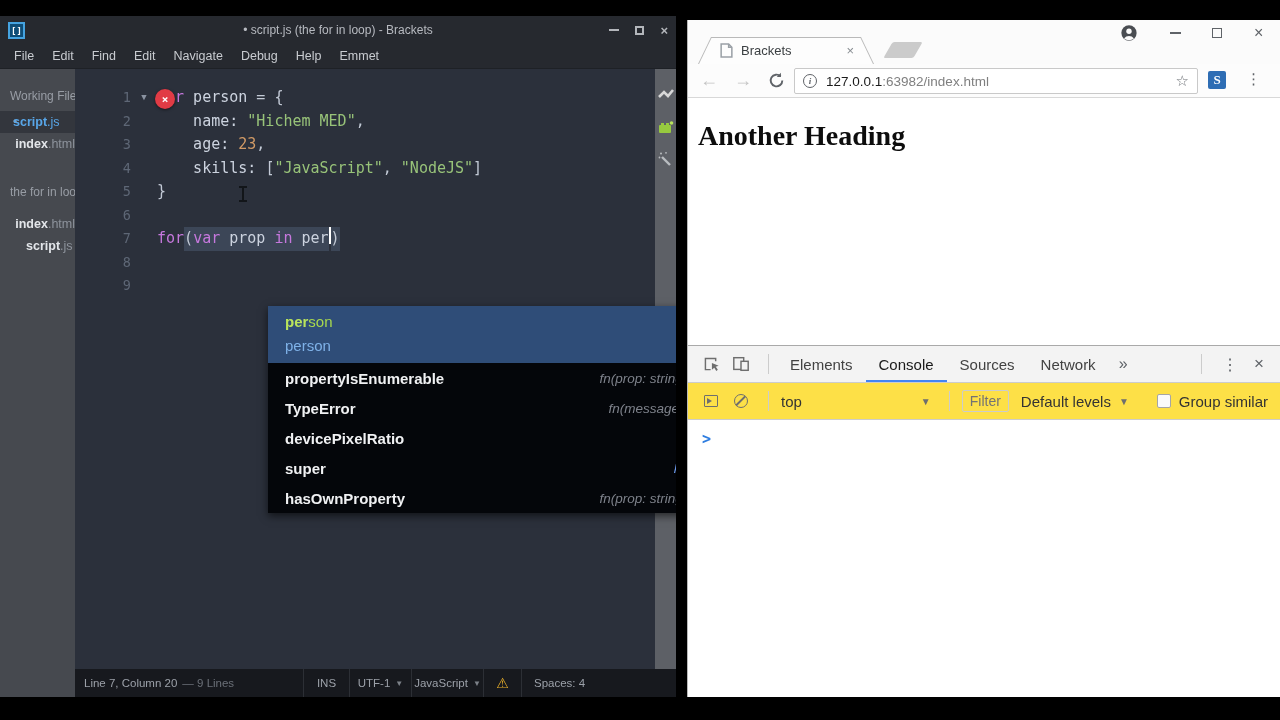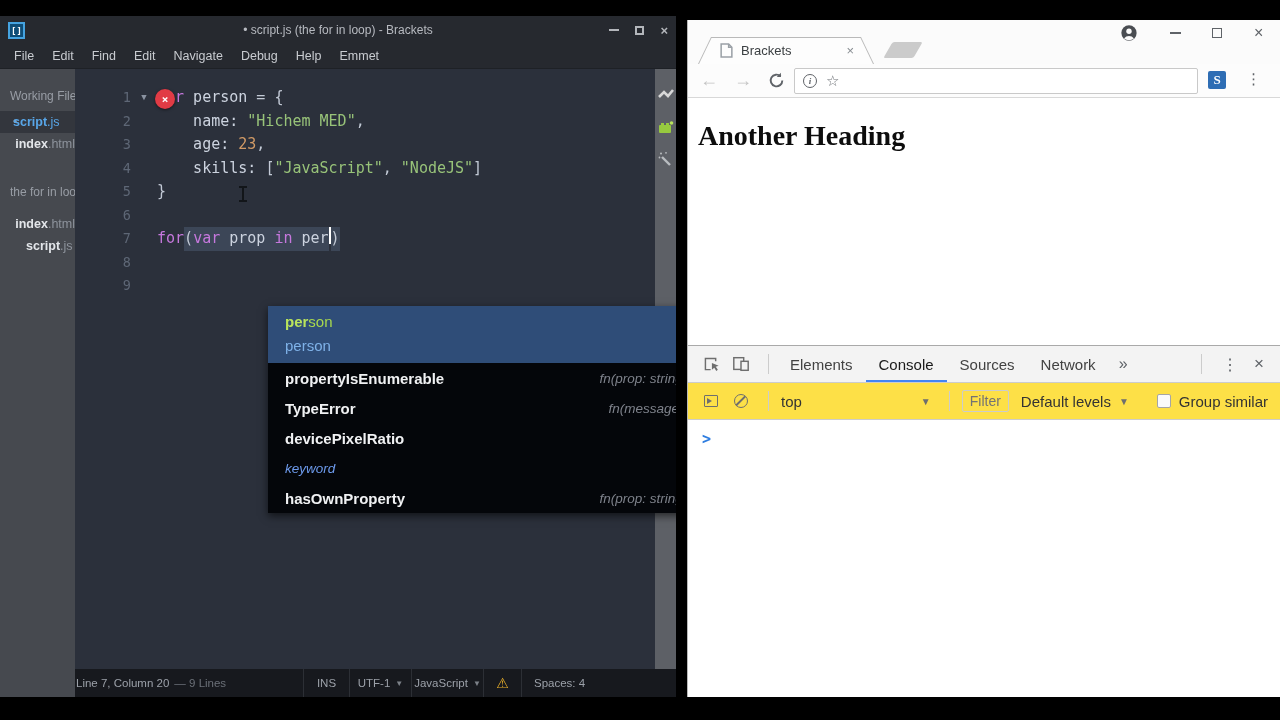--- a/index.html
+++ b/index.html
@@ -89,21 +89,21 @@
   .hint-item { height:30px; display:flex; align-items:center; padding:0 17px; }
   .hint-item .hname { font-weight:bold; font-size:15px; color:#f0f1f3; flex:1; }
   .hint-item .htype { font-style:italic; font-size:13.5px; color:#7e828b; }
   .hint-item .htype.keyword { color:#6d9aec; }
 
   
   .bk-status { height:28px; background:#17191e; display:flex; align-items:stretch;
                flex:0 0 auto; font-size:11.5px; color:#9ca1a9; }
   .st-cell { display:flex; align-items:center; border-left:1px solid #2c2f35;
              flex:0 0 auto; justify-content:center; }
-  .st-left { flex:1; border-left:none; padding-left:1px; justify-content:flex-start;align-items:center; }
+  .st-left { flex:1; border-left:none; padding-left:9px; justify-content:flex-start;align-items:center; }
   .st-dim { color:#6b7078; margin-left:5px; }
   .st-arrow { font-size:8px; color:#7c8188; margin-left:5px; }
   .warn { color:#f0b429; font-size:14px; }
 
   
   .cr-win { position:absolute; left:687px; top:20px; width:593px; height:677px;
             background:#fff; border-left:1px solid #b8b8b8; overflow:hidden; }
   .cr-frame { position:absolute; left:0; top:0; width:100%; height:44px;
               background:#fbfbfb; }
   .cr-sysctrl { position:absolute; top:5px; height:16px; display:flex;
@@ -298,20 +298,21 @@
                 <span class="htype">fn(prop: string) : bool</span>
               </div>
               <div class="hint-item">
                 <span class="hname">TypeError</span>
                 <span class="htype">fn(message: string)</span>
               </div>
               <div class="hint-item">
                 <span class="hname">devicePixelRatio</span>
               </div>
               <div class="hint-item">
+                <span class="hname">super</span>
                 <span class="htype keyword">keyword</span>
               </div>
               <div class="hint-item">
                 <span class="hname">hasOwnProperty</span>
                 <span class="htype">fn(prop: string) : bool</span>
               </div>
             </div>
         </div>
       </div>
 
@@ -375,20 +376,23 @@
 
   <div class="cr-toolbar">
     <div class="nav-ic nav-back">←</div>
     <div class="nav-ic nav-fwd">→</div>
     <svg class="nav-ic nav-reload" width="17" height="17" viewBox="0 0 16 16">
       <path d="M13.5 8 a5.5 5.5 0 1 1 -1.6 -3.9" fill="none" stroke="#5f6368" stroke-width="1.8"></path>
       <path d="M12.2 0.8 v4 h-4 z" fill="#5f6368"></path>
     </svg>
     <div class="addressbar">
       <div class="info-ic">i</div>
+      <div class="url">
+        <span class="host">127.0.0.1</span><span class="rest">:63982/index.html</span>
+      </div>
       <div class="star-ic">☆</div>
     </div>
     <div class="ext-s">S</div>
     <div class="menu-dots">⋮</div>
   </div>
 
   <div class="cr-content">
     <h1 class="page-h1">Another Heading</h1>
   </div>
 

